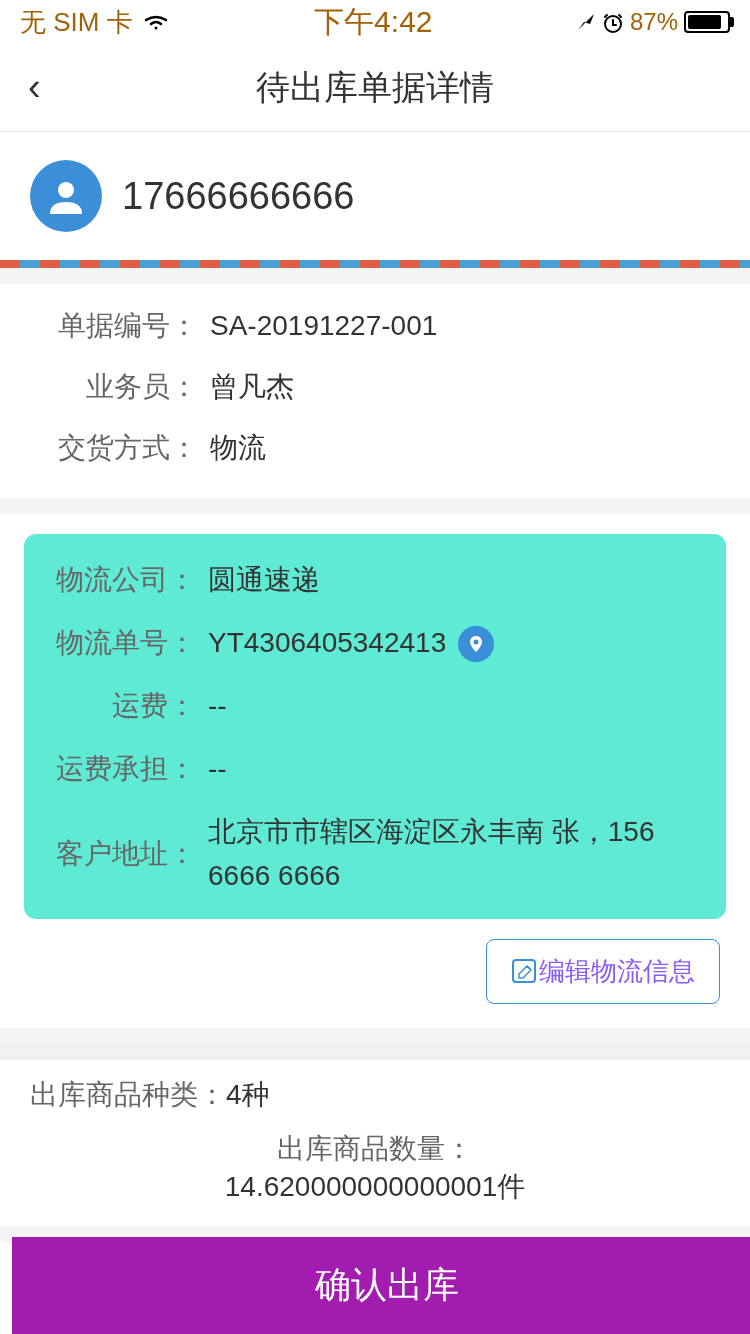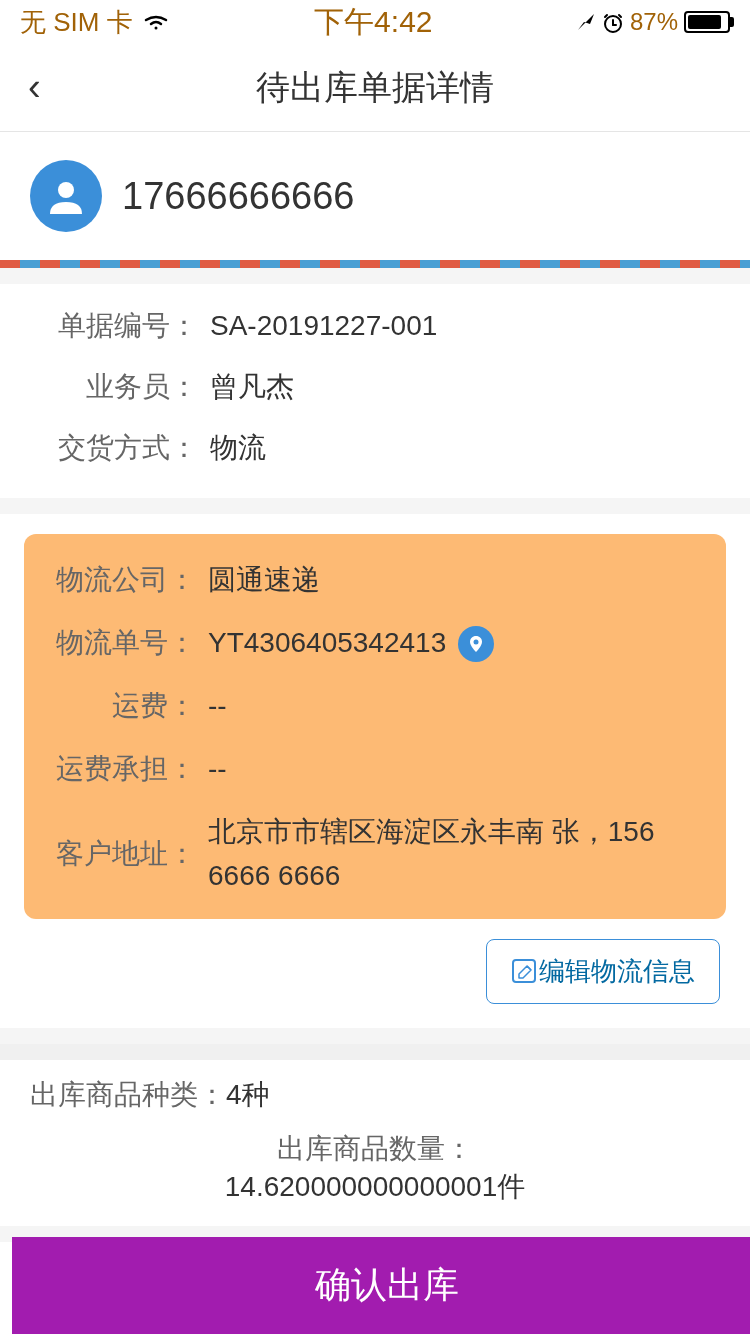--- a/index.html
+++ b/index.html
@@ -124,21 +124,21 @@
       flex-shrink: 0;
       padding-right: 12px;
     }
     .info-value {
       color: #333;
       flex: 1;
     }
 
     
     .logistics-card {
-      background: #fdba74;
+      background: #5eead4;
       border-radius: 12px;
       margin: 0 24px 20px;
       padding: 24px 24px 20px;
     }
     .logistics-row {
       display: flex;
       align-items: center;
       margin-bottom: 18px;
       font-size: 28px;
       line-height: 1.6;
@@ -173,21 +173,21 @@
       display: flex;
       justify-content: flex-end;
       padding: 0 30px 24px;
     }
     .edit-btn {
       display: flex;
       align-items: center;
       border: 1px solid #3b8fd9;
       border-radius: 8px;
       padding: 14px 24px;
-      color: #0369a1;
+      color: #8b5cf6;
       font-size: 26px;
       background: #fff;
       cursor: pointer;
     }
     .section-divider {
       height: 16px;
       background: #f0f0f0;
     }
 
     

